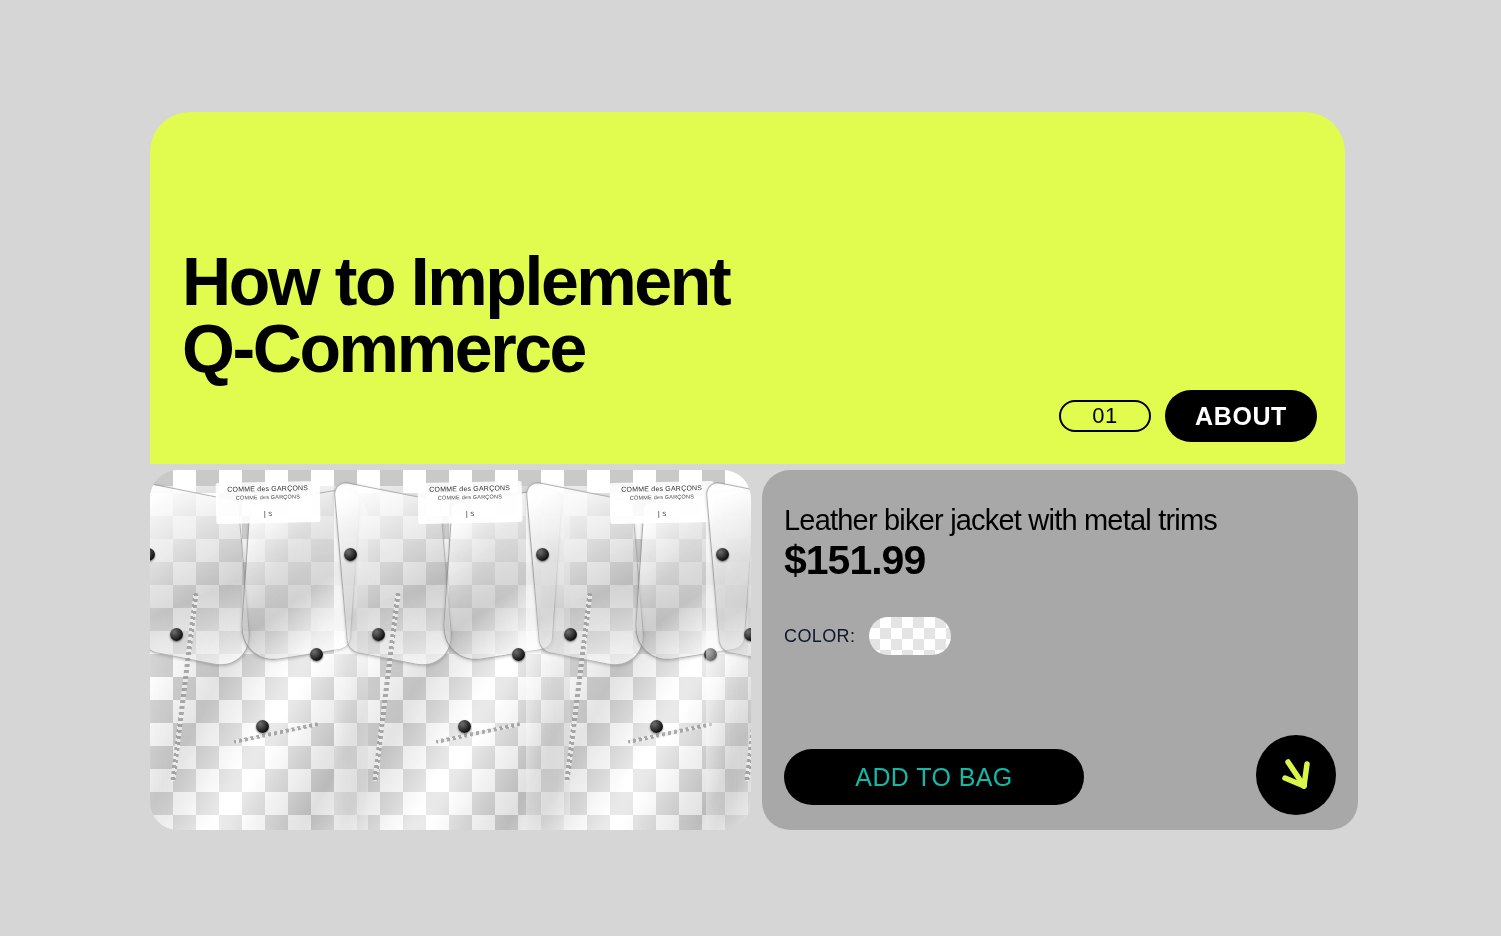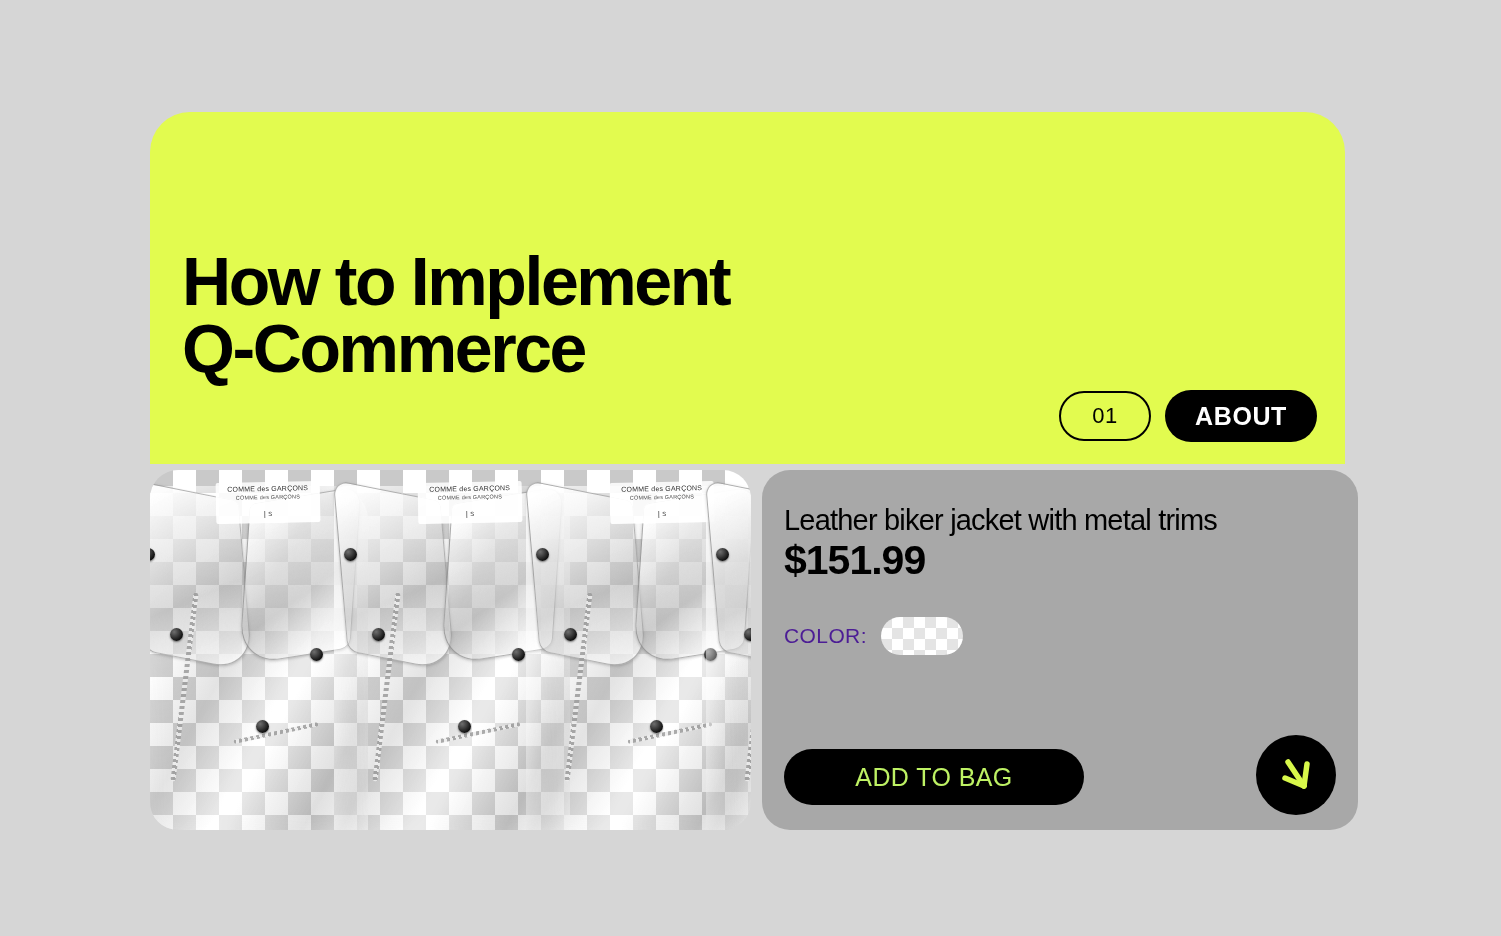--- a/index.html
+++ b/index.html
@@ -53,21 +53,21 @@
     position: absolute;
     right: 28px;
     bottom: 22px;
     display: flex;
     align-items: center;
     gap: 14px;
   }
 
   .pill-index {
     width: 92px;
-    height: 50px;
+    height: 32px;
     border: 2px solid #000;
     border-radius: 999px;
     background: transparent;
     color: #000;
     font-size: 22px;
     letter-spacing: 0.5px;
     display: flex;
     align-items: center;
     justify-content: center;
     cursor: pointer;
@@ -257,23 +257,23 @@
     color: #000;
   }
 
   .color-row {
     margin-top: 33px;
     display: flex;
     align-items: center;
     gap: 14px;
   }
   .color-label {
-    font-size: 21px;
+    font-size: 18px;
     letter-spacing: 0.4px;
-    color: #4c1d95;
+    color: #0f172a;
   }
   .color-swatch {
     width: 82px;
     height: 38px;
     border-radius: 999px;
     background:
       repeating-conic-gradient(#ffffff 0% 25%, #e4e4e4 0% 50%) 0 0 / 22px 22px;
     cursor: pointer;
   }
 
@@ -285,21 +285,21 @@
     display: flex;
     align-items: center;
   }
 
   .add-to-bag {
     width: 300px;
     height: 56px;
     border: none;
     border-radius: 999px;
     background: #000;
-    color: #bef264;
+    color: #14b8a6;
     font-size: 25px;
     font-weight: 400;
     letter-spacing: 0.4px;
     cursor: pointer;
     font-family: "Liberation Sans", sans-serif;
   }
 
   .arrow-circle {
     position: absolute;
     right: 0;

